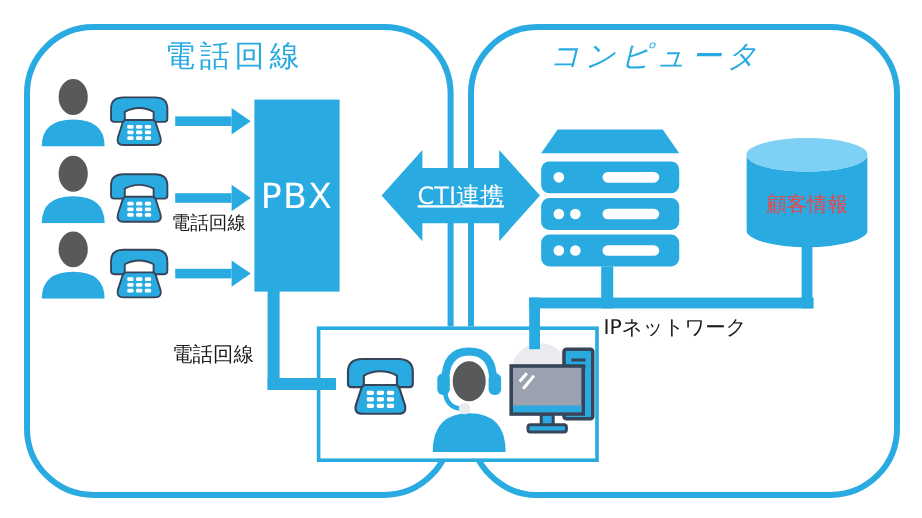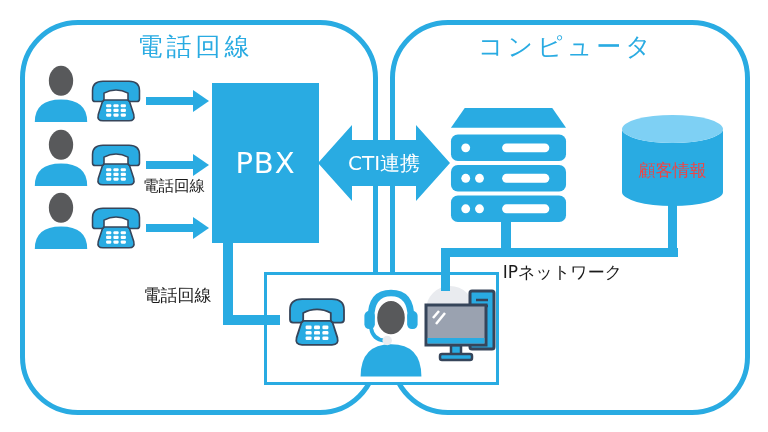--- a/index.html
+++ b/index.html
@@ -15,52 +15,52 @@
     border-radius:58px;box-sizing:border-box;background:transparent;z-index:1;
   }
   .zone-left{left:20px;width:358px;}
   .zone-right{left:390px;width:360px;}
 
   .zone-title{
     position:absolute;top:30px;font-size:25px;color:#29abe2;letter-spacing:4px;
     text-align:center;white-space:nowrap;z-index:4;
   }
   .title-left{left:108px;width:175px;}
-  .title-right{left:478px;width:175px;}
+  .title-right{left:458px;width:175px;font-style:italic;}
 
   
   .caller-row{position:absolute;left:0;width:230px;height:60px;z-index:3;}
   .row1{top:64px;} .row2{top:128px;} .row3{top:191px;}
   .person-svg{position:absolute;left:32px;top:0;width:58px;height:58px;}
   .phone-svg{position:absolute;left:86px;top:13px;width:60px;height:48px;}
   .arr-bar{position:absolute;left:146px;top:33px;width:47px;height:8px;background:#29abe2;}
   .arr-head{position:absolute;left:193px;top:26px;width:0;height:0;
     border-top:11px solid transparent;border-bottom:11px solid transparent;
     border-left:16px solid #29abe2;}
 
   
   .black-label{color:#1a1a1a;text-align:center;z-index:4;}
   .pstn-label{left:118px;top:177px;width:112px;font-size:15.5px;line-height:19px;}
   .phoneline-label{left:130px;top:284px;width:95px;font-size:17px;}
   .ipnet-label{left:490px;top:261px;width:145px;font-size:17px;}
   .ctiserver-label{left:436px;top:82px;width:140px;font-size:17px;}
 
   
   .pbx-box{
-    left:212px;top:83px;width:107px;height:160px;background:#29abe2;z-index:3;
+    left:212px;top:83px;width:71px;height:160px;background:#29abe2;z-index:3;
     display:flex;align-items:center;justify-content:center;
     color:#ffffff;font-size:29px;letter-spacing:1px;
   }
 
   
   .cti-arrow{
     left:318px;top:123px;width:132px;height:80px;background:#29abe2;z-index:5;
     clip-path:polygon(0px 40px,34px 2px,34px 17px,98px 17px,98px 2px,132px 40px,98px 78px,98px 63px,34px 63px,34px 78px);
     display:flex;align-items:center;justify-content:center;
-    color:#ffffff;font-size:20px;
+    color:#ffffff;font-size:20px;text-decoration:underline;
   }
 
   
   .server-svg{left:450px;top:106px;width:117px;height:120px;z-index:3;}
   .cylinder-svg{left:622px;top:115px;width:101px;height:95px;z-index:3;}
   .db-label{left:622px;top:159px;width:101px;font-size:17px;color:#ef4444;text-align:center;z-index:4;}
 
   
   .conn{position:absolute;background:#29abe2;z-index:6;}
   .pbx-down{left:223px;top:242px;width:10px;height:83px;}

